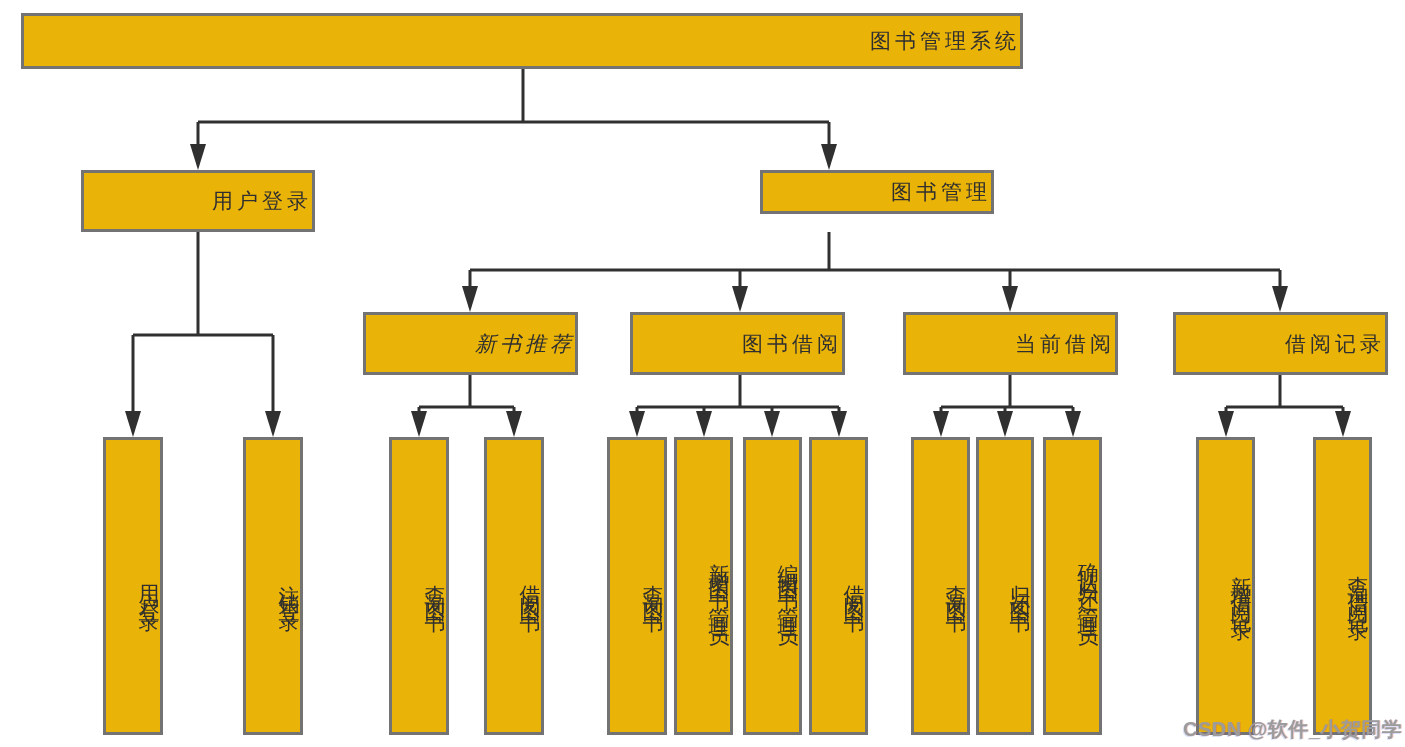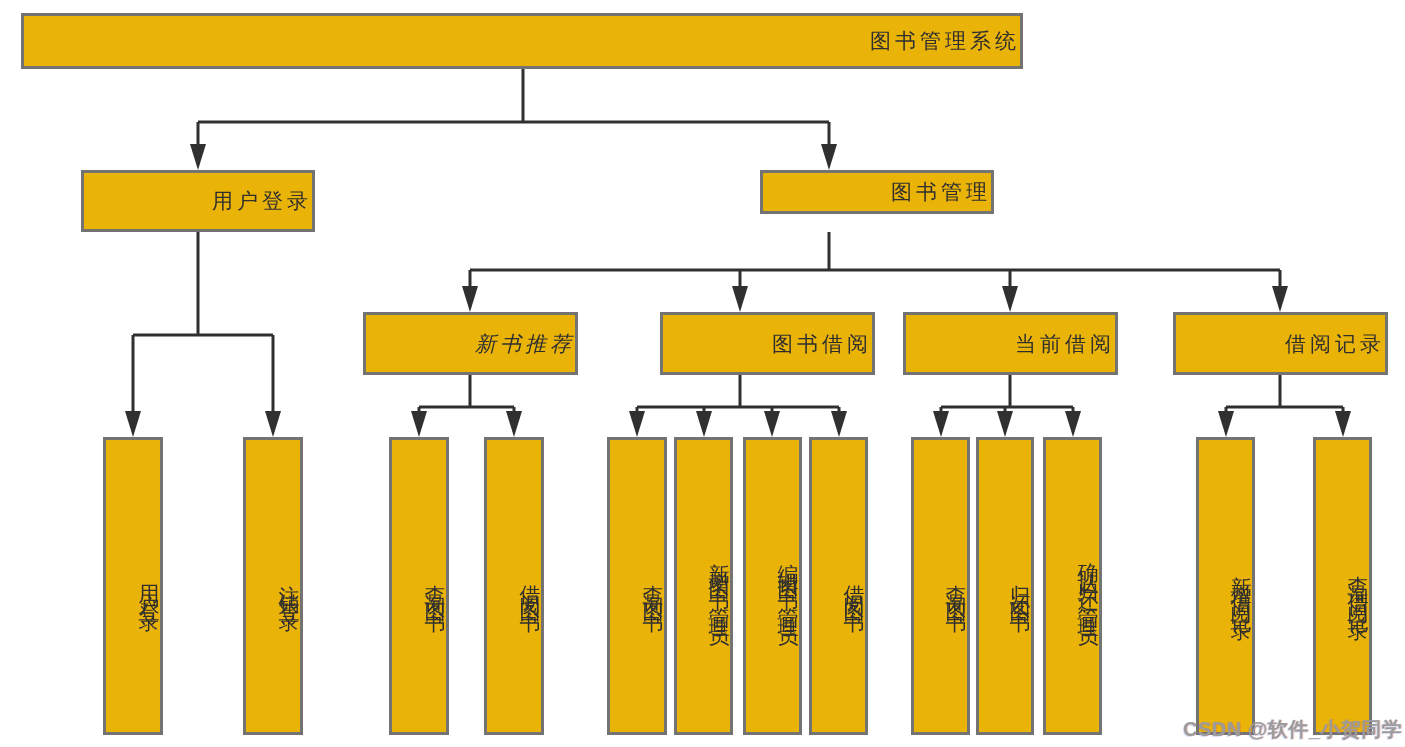--- a/index.html
+++ b/index.html
@@ -110,21 +110,21 @@
   <div class="box" style="left:81px; top:170px; width:234px; height:62px;">
     <span class="lbl">用户登录</span>
   </div>
   <div class="box" style="left:712px; top:170px; width:234px; height:44px;margin-left:48px;">
     <span class="lbl">图书管理</span>
   </div>
 
   <div class="box" style="left:363px; top:312px; width:215px; height:63px;font-style:italic;">
     <span class="lbl">新书推荐</span>
   </div>
-  <div class="box" style="left:660px; top:312px; width:215px; height:63px;">
+  <div class="box" style="left:630px; top:312px; width:215px; height:63px;">
     <span class="lbl">图书借阅</span>
   </div>
   <div class="box" style="left:903px; top:312px; width:215px; height:63px;">
     <span class="lbl">当前借阅</span>
   </div>
   <div class="box" style="left:1173px; top:312px; width:215px; height:63px;">
     <span class="lbl">借阅记录</span>
   </div>
 
   <div class="box leaf" style="left:103px; top:437px; width:60px; height:298px;">

